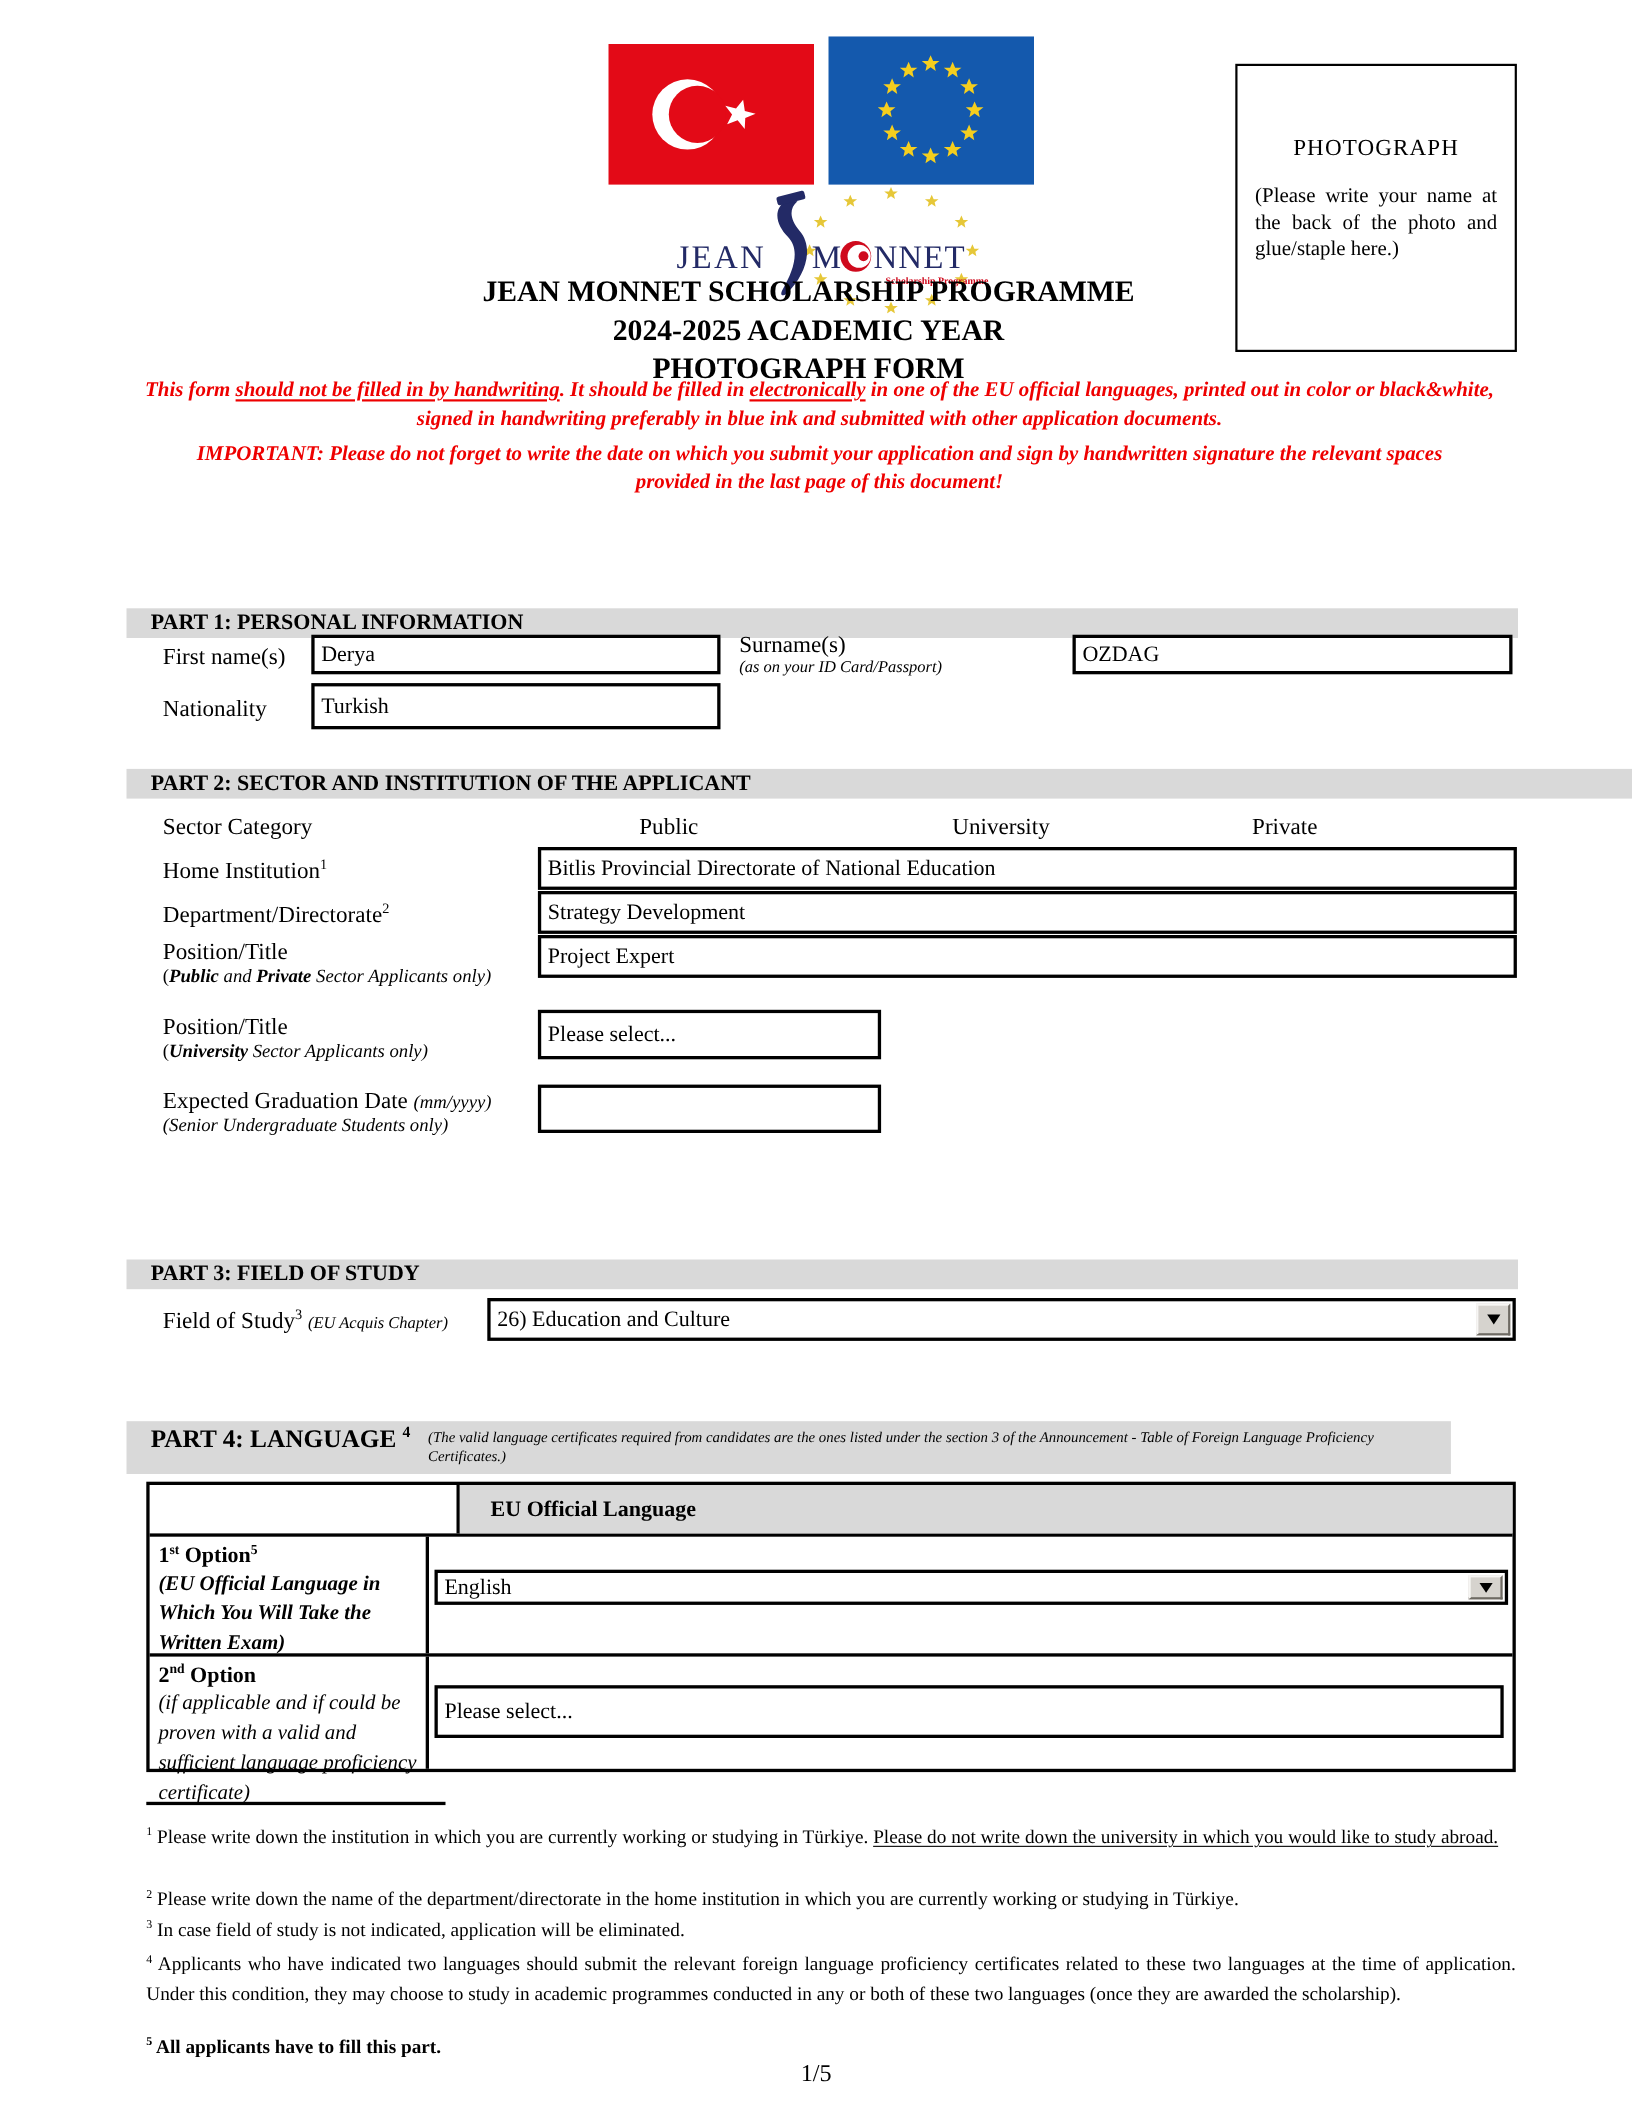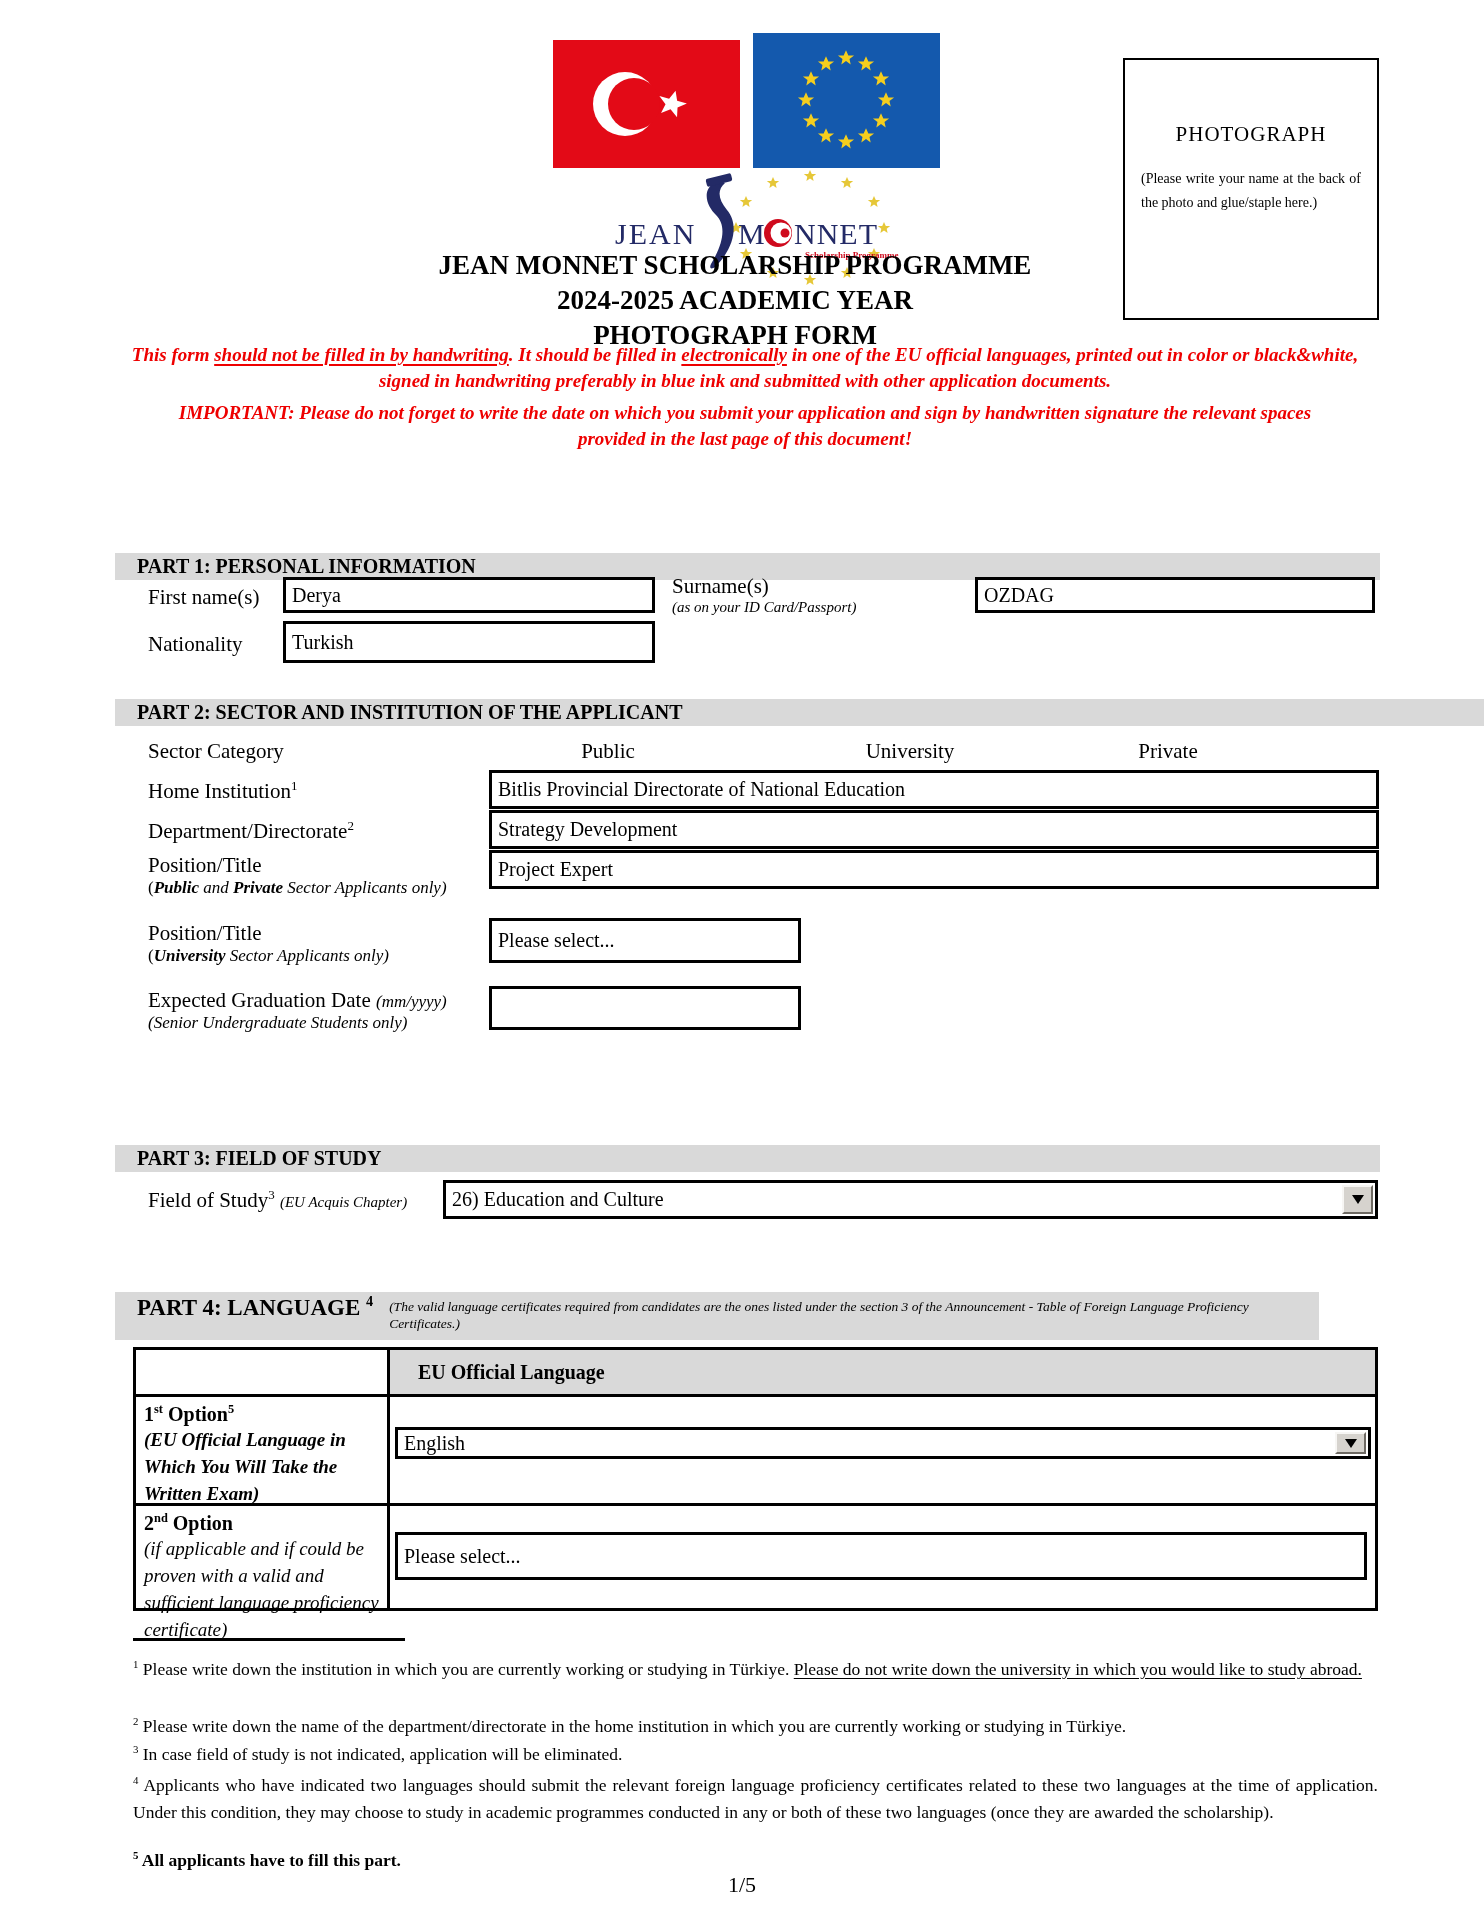--- a/index.html
+++ b/index.html
@@ -19,21 +19,21 @@
              border-top:2px solid #f7f6f4;border-left:2px solid #f7f6f4;
              border-right:2px solid #6e6a63;border-bottom:2px solid #6e6a63;
              display:flex;align-items:center;justify-content:center;cursor:pointer;}
   .tri{width:0;height:0;border-left:6px solid transparent;border-right:6px solid transparent;
        border-top:9px solid #000;}
   .red{color:#EE0000;font-weight:bold;font-style:italic;font-size:19px;line-height:26px;text-align:center;}
   .red u{text-decoration:underline;text-decoration-thickness:2px;text-underline-offset:3px;}
   .title-line{font-weight:bold;font-size:27px;line-height:35px;text-align:center;}
   .photo-box{box-sizing:border-box;border:2px solid #000;text-align:center;}
   .photo-title{font-size:21px;margin-top:62px;letter-spacing:1px;}
-  .photo-note{font-size:14px;text-align:justify;padding:20px 16px 0 16px;line-height:24px;}
+  .photo-note{font-size:19px;text-align:justify;padding:20px 16px 0 16px;line-height:24px;}
   
   .l-table{box-sizing:border-box;border:3px solid #000;}
   .t-row{display:flex;box-sizing:border-box;}
   .t-c1{width:254px;box-sizing:border-box;border-right:3px solid #000;padding:6px 8px;position:relative;}
   .t-c2{flex:1;box-sizing:border-box;position:relative;}
   .t-head .t-c2{background:#D9D9D9;display:flex;align-items:center;padding-left:28px;
                 font-weight:bold;font-size:20px;}
   .bsep{border-bottom:3px solid #000;}
   .opt-title{font-weight:bold;font-size:20px;}
   .opt-note-b{font-weight:bold;font-style:italic;font-size:19px;line-height:27px;}
@@ -186,21 +186,21 @@
       <span class="tri"></span>
     </span>
   </div>
 
   <div class="abs part-bar" style="left:115px;top:1292px;width:1204px;height:48px;align-items:flex-start;padding-top:3px;">
     <span style="font-size:23px;white-space:nowrap;"><span>PART 4: LANGUAGE</span>&nbsp;<sup>4</sup></span>
     <span class="p4-note" style="font-weight:normal;margin-left:16px;padding-top:3px;width:990px;">(The valid language certificates required from candidates are the ones listed under the section 3 of the Announcement - Table of Foreign Language Proficiency Certificates.)</span>
   </div>
 
   <div class="abs l-table" style="left:133px;top:1347px;width:1245px;">
-    <div class="t-row t-head bsep" style="height:47px;">
+    <div class="t-row t-head bsep" style="height:47px;padding-left:28px;">
       <div class="t-c1"></div>
       <div class="t-c2">EU Official Language</div>
     </div>
     <div class="t-row bsep" style="height:109px;">
       <div class="t-c1">
         <div class="opt-title"><span>1</span><sup>st</sup><span> Option</span><sup>5</sup></div>
         <div class="opt-note-b">(EU Official Language in Which You Will Take the Written Exam)</div>
       </div>
       <div class="t-c2">
         <div class="selbox" style="left:5px;right:4px;top:30px;height:32px;">

